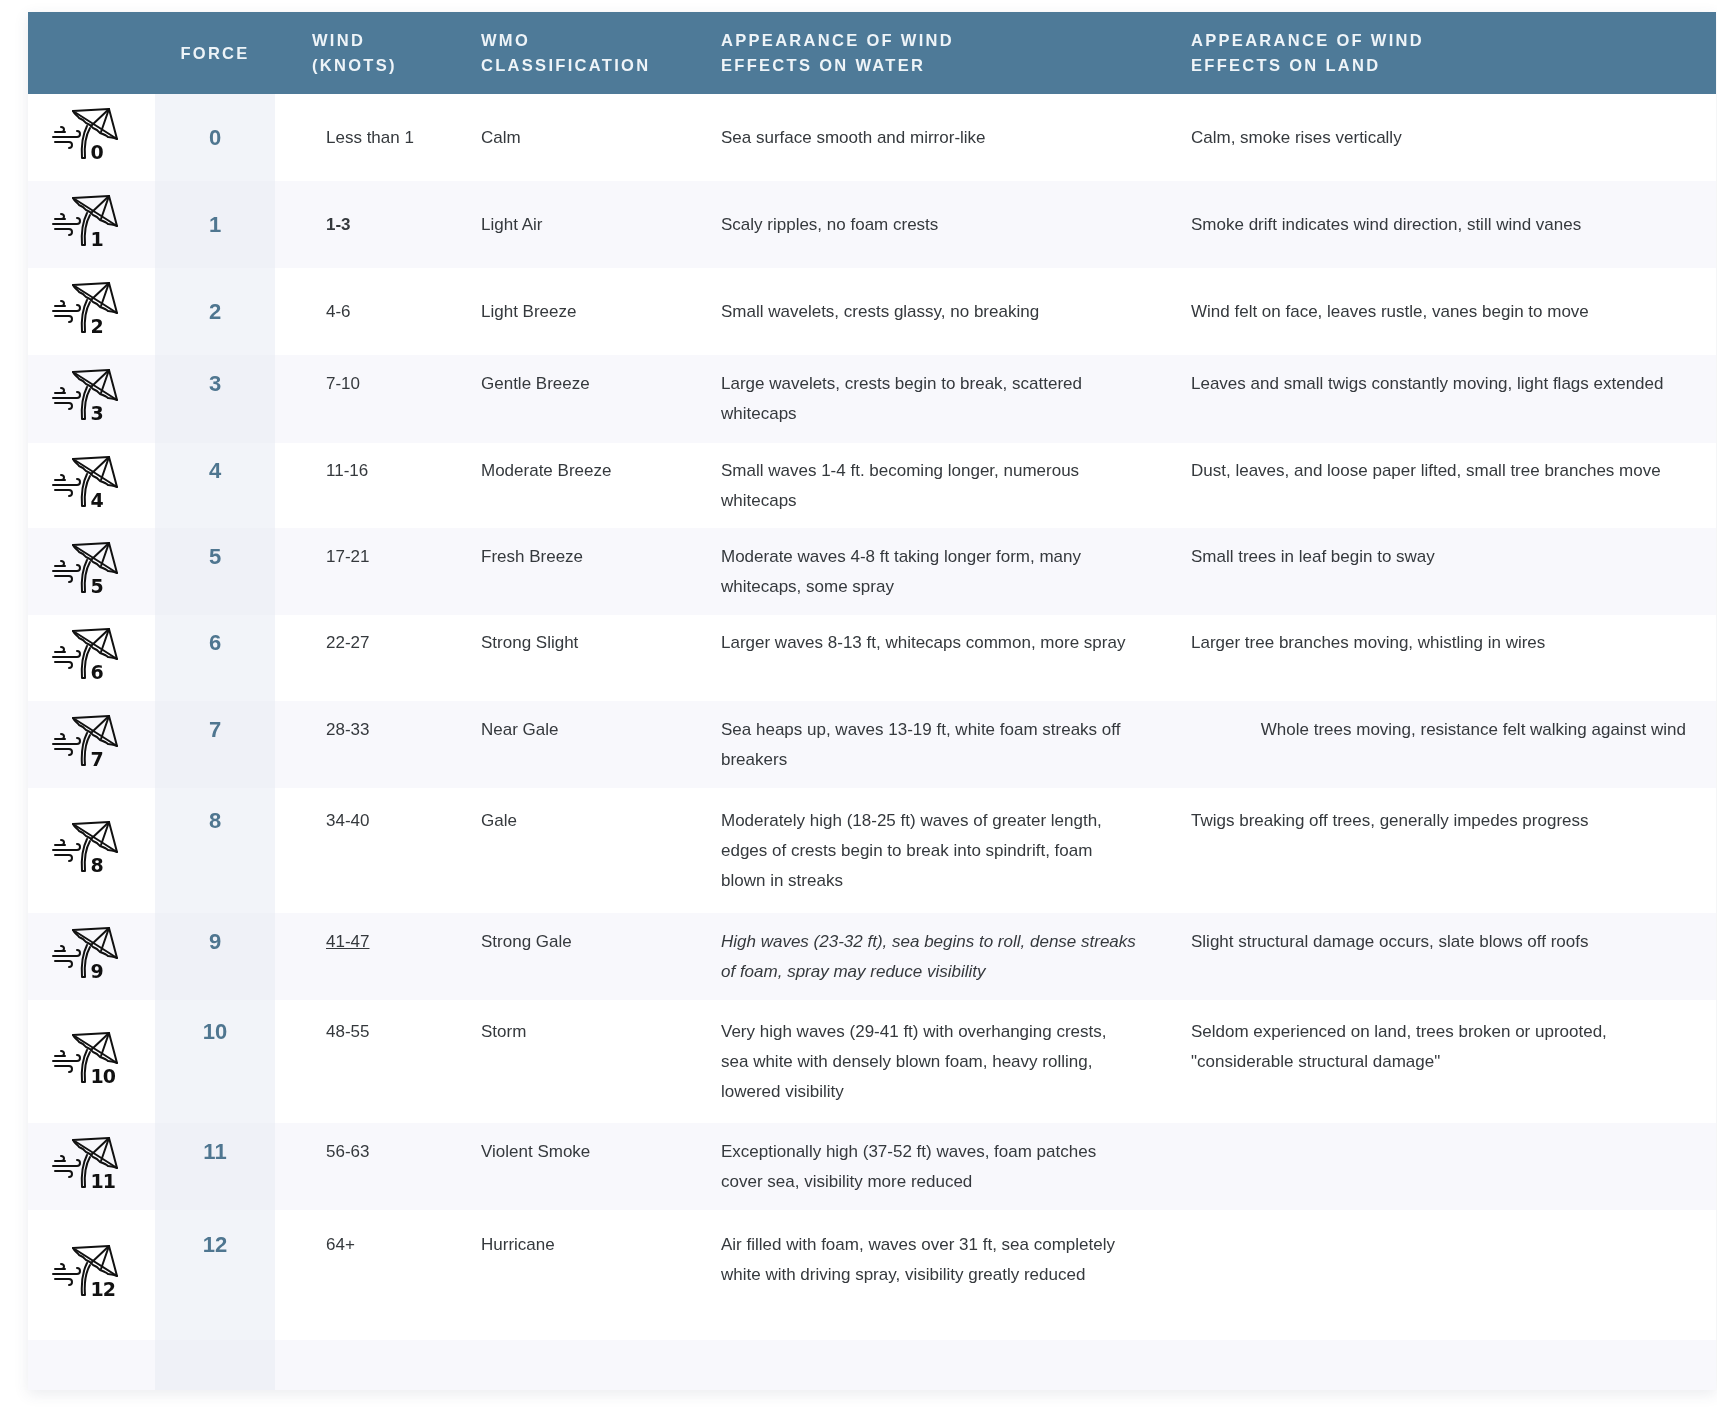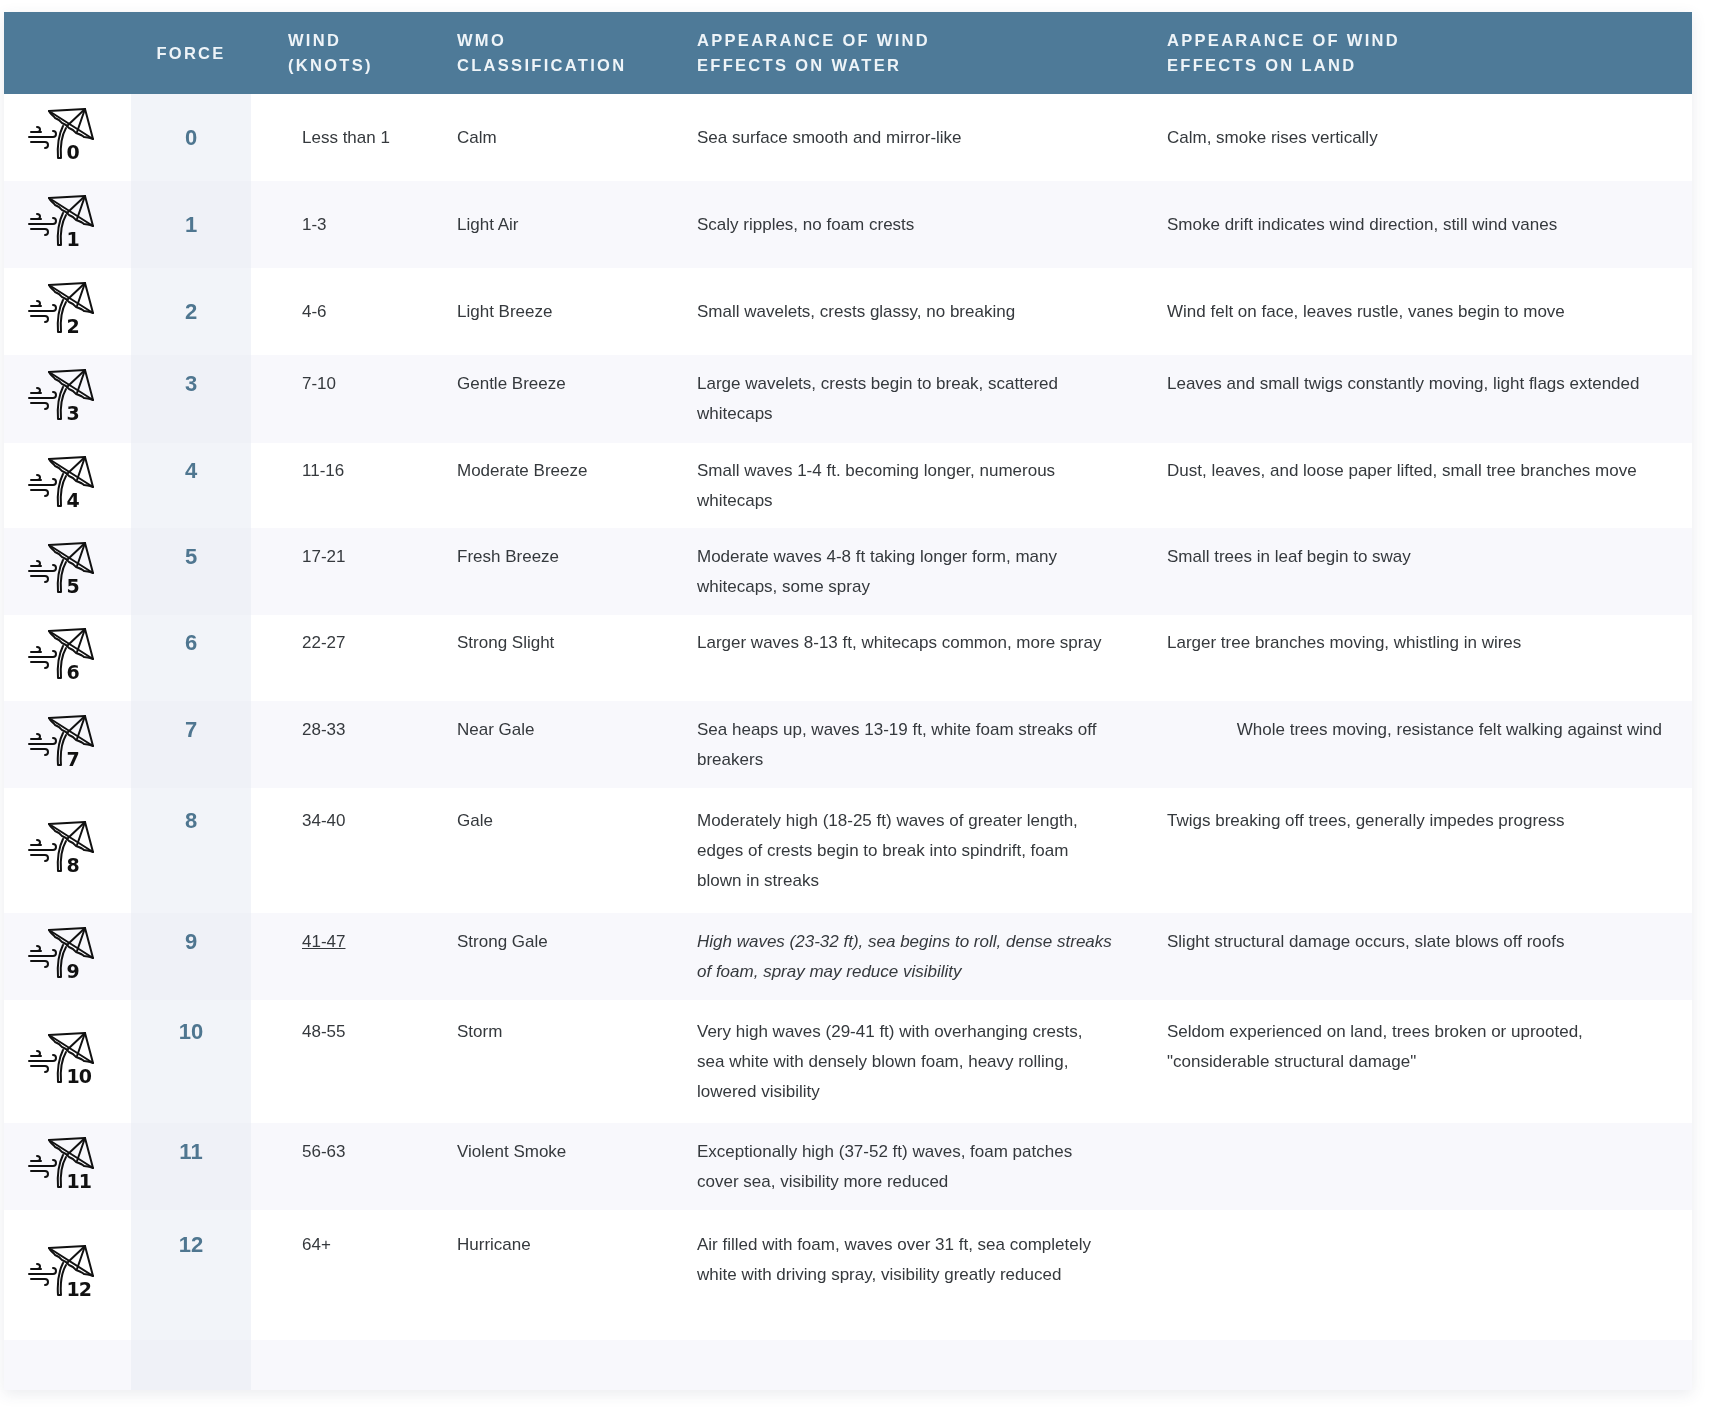--- a/index.html
+++ b/index.html
@@ -1,18 +1,18 @@
 <!DOCTYPE html>
 <html><head>
 <meta charset="utf-8">
 <style>
   html, body { margin: 0; padding: 0; background: #ffffff; }
   body { width: 1717px; height: 1409px; position: relative; overflow: hidden;
          font-family: "Liberation Sans", "DejaVu Sans", sans-serif; color: #333a40; }
-  .table-wrap { position: absolute; left: 4px; top: 12px; width: 1688px;
+  .table-wrap { position: absolute; left: 28px; top: 12px; width: 1688px;
                 box-shadow: 0 4px 14px rgba(60,70,100,0.10); background: #0f766e; }
   table { border-collapse: collapse; width: 100%; table-layout: fixed; }
   col.c-icon { width: 127px; } col.c-force { width: 120px; }
   col.c-wind { width: 186px; } col.c-wmo { width: 240px; }
   col.c-water { width: 475px; } col.c-land { width: 540px; }
   thead th { background: #4e7a98; color: #eef4f8; height: 82px; padding: 0; text-align: left;
              font-weight: 700; font-size: 16.5px; letter-spacing: 2.3px; line-height: 25px;
              vertical-align: middle; text-transform: uppercase; }
   thead th.th-force { text-align: center; }
   thead th.th-wind { padding-left: 37px; }
@@ -112,21 +112,21 @@
 
           <path d="M4 30 L14 30"></path>
           <path d="M2 35 L26 35 C30 35 30 29 26 29"></path>
           <path d="M4 40 L18 40 C22 40 22 46 18 46"></path>
           <path d="M10 25 C14 25 14 30 10 30"></path>
         </svg>
         <span class="icon-num">1</span>
       </span>
     </td>
     <td class="td-force" style="padding-top: 28.5px;">1</td>
-    <td class="td-wind" style="padding-top: 28.5px;">1-3</td>
+    <td class="td-wind" style="padding-top: 28.5px; font-weight: bold;">1-3</td>
     <td class="td-wmo" style="padding-top: 28.5px;">Light Air</td>
     <td class="td-water" style="padding-top: 28.5px;">Scaly ripples, no foam crests</td>
     <td class="td-land" style="padding-top: 28.5px;">Smoke drift indicates wind direction, still wind vanes</td>
   </tr>
         <tr style="height: 87px;">
     <td class="td-icon">
       <span class="icon">
         <svg width="72" height="62" viewBox="0 0 72 62" fill="none" stroke="#111" stroke-width="2" stroke-linecap="round" stroke-linejoin="round">
 
           <path d="M22 9 L58 7 L66 37 Z"></path>

